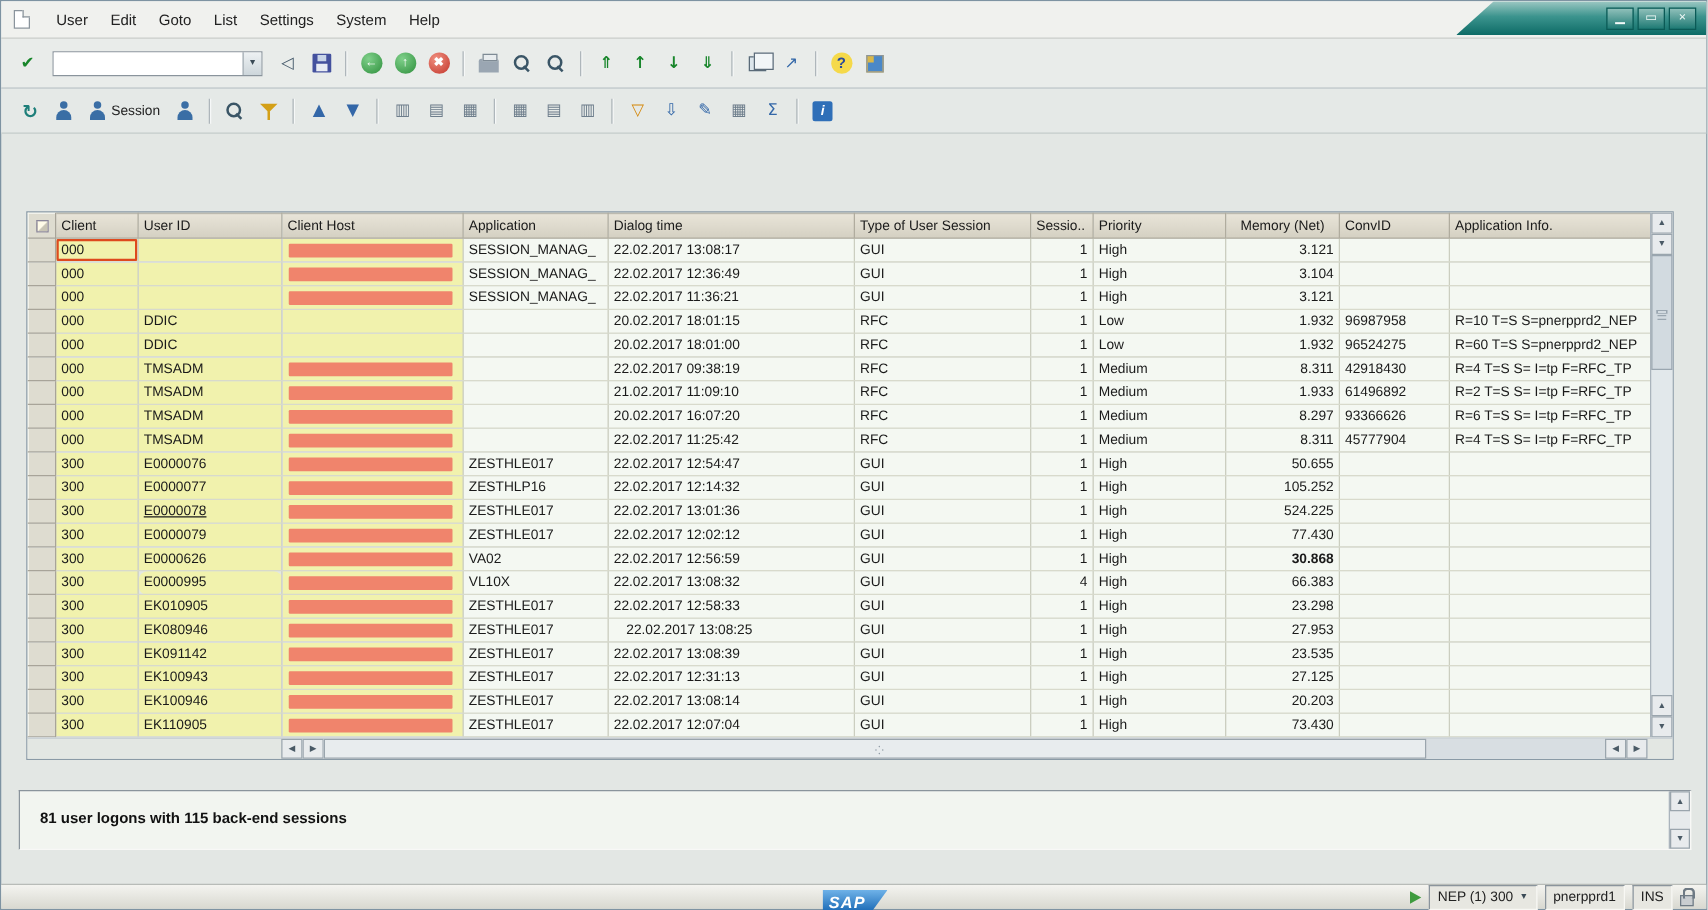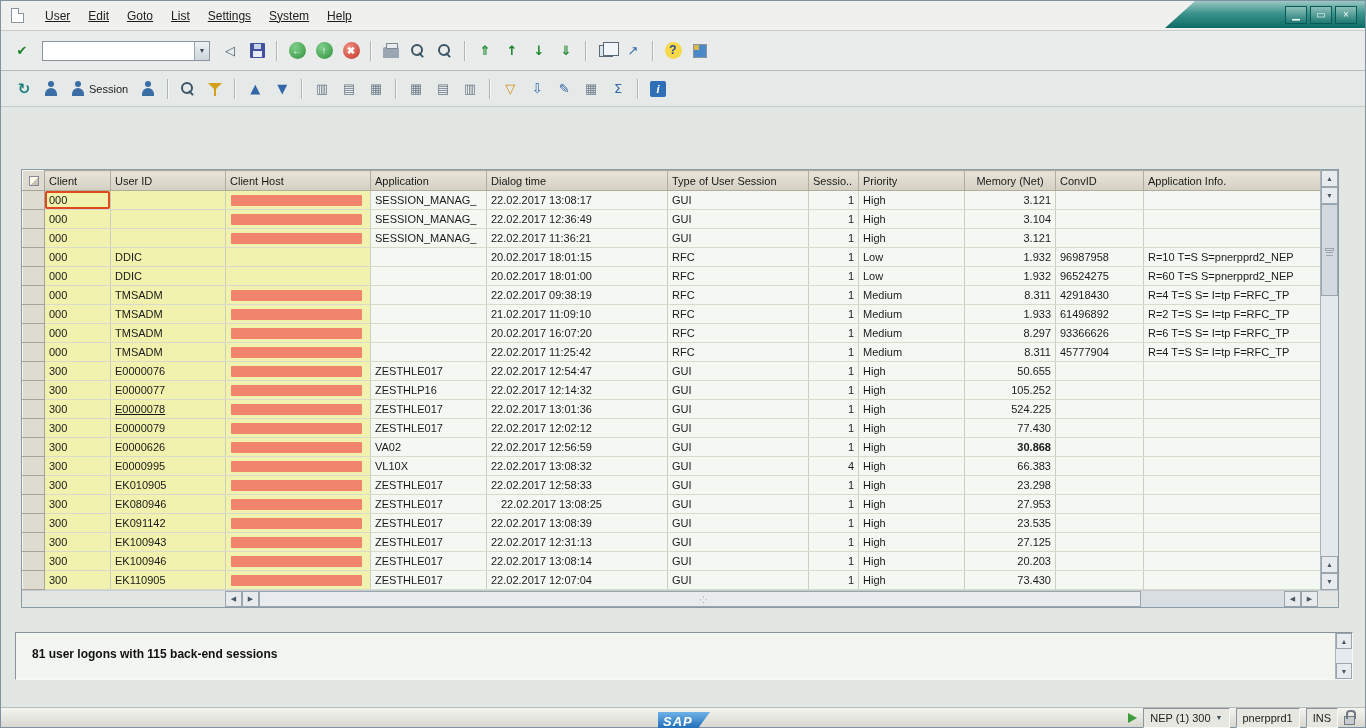--- a/index.html
+++ b/index.html
@@ -1,21 +1,21 @@
 <!DOCTYPE html>
 <html><head>
 <meta charset="utf-8">
 <style>
   * { margin:0; padding:0; box-sizing:border-box; }
   html,body { width:1366px; height:728px; overflow:hidden; }
   body { font-family:"Liberation Sans", sans-serif; font-size:11px; color:#1a1a1a; background:#E3E7E4; }
   .window { position:relative; width:1366px; height:728px; background:#E3E7E4; border:1px solid #7E93A2; }
 
   
-  .menubar { position:relative; height:30px; background:#F0F1EE; display:flex; align-items:center; padding-left:10px; border-bottom:1px solid #C9CDC9;text-decoration:underline; }
+  .menubar { position:relative; height:30px; background:#F0F1EE; display:flex; align-items:center; padding-left:10px; border-bottom:1px solid #C9CDC9; }
   .flag-icon { width:13px; height:15px; background:#FFFFFF; border:1px solid #8A949C; margin-right:12px; position:relative; }
   .flag-icon::after { content:""; position:absolute; right:-1px; top:-1px; width:5px; height:5px; background:#F0F1EE; border-left:1px solid #8A949C; border-bottom:1px solid #8A949C; }
   .menu-item { padding:3px 9px; font-size:12px; color:#222; cursor:default; }
   .win-ctrl { position:absolute; top:0; right:0; height:27px; width:200px; background:linear-gradient(180deg,#9CC8C3 0%, #3C948E 45%, #0D6B66 100%); clip-path:polygon(30px 0, 100% 0, 100% 100%, 0 100%); display:flex; align-items:center; justify-content:flex-end; gap:3px; padding-right:8px; }
   .wbtn { width:22px; height:18px; background:linear-gradient(#8FC0BA,#1E7A74); border:1px solid #0A5A56; color:#F2FAF8; font-size:10px; line-height:16px; text-align:center; }
 
   
   .toolbar { height:40px; background:#E9ECEA; border-bottom:1px solid #B5BDC2; display:flex; align-items:center; padding-left:8px; gap:1px; }
   .tb-btn, .at-btn { width:26px; height:24px; display:flex; align-items:center; justify-content:center; background:transparent; border:1px solid transparent; padding:0; }
   .glyph { font-size:13px; color:#44586A; font-family:"DejaVu Sans", sans-serif; }
@@ -264,21 +264,21 @@
       <table>
         <thead>
             <tr>
               <th class="selcol">
                 <span class="selall"></span>
               </th>
               <th style="width: 66px;">Client</th>
               <th style="width: 115px;">User ID</th>
               <th style="width: 145px;">Client Host</th>
               <th style="width: 116px;">Application</th>
-              <th style="width: 181px;">Dialog time</th>
+              <th style="width: 197px;">Dialog time</th>
               <th style="width: 141px;">Type of User Session</th>
               <th style="width: 50px;">Sessio..</th>
               <th style="width: 106px;">Priority</th>
               <th class="right" style="width: 91px;">Memory (Net)</th>
               <th style="width: 88px;">ConvID</th>
               <th style="width: 177px;">Application Info.</th>
             </tr>
           </thead>
         <tbody>
             <tr>
@@ -497,21 +497,21 @@
               <td style="width: 141px;">GUI</td>
               <td class="right" style="width: 50px;">1</td>
               <td style="width: 106px;">High</td>
               <td class="right" style="width: 91px; font-weight: bold;">30.868</td>
               <td style="width: 88px;"></td>
               <td style="width: 177px;"></td>
             </tr>
             <tr>
               <td class="selcol"></td>
               <td class="key" style="width: 66px;">300</td>
-              <td class="key" style="width: 115px;">E0000995</td>
+              <td class="key" style="width: 115px; border-radius: 7px;">E0000995</td>
               <td class="key" style="width: 145px;">
                 <span class="redact"></span>
               </td>
               <td style="width: 116px;">VL10X</td>
               <td style="width: 181px;">22.02.2017 13:08:32</td>
               <td style="width: 141px;">GUI</td>
               <td class="right" style="width: 50px;">4</td>
               <td style="width: 106px;">High</td>
               <td class="right" style="width: 91px;">66.383</td>
               <td style="width: 88px;"></td>

